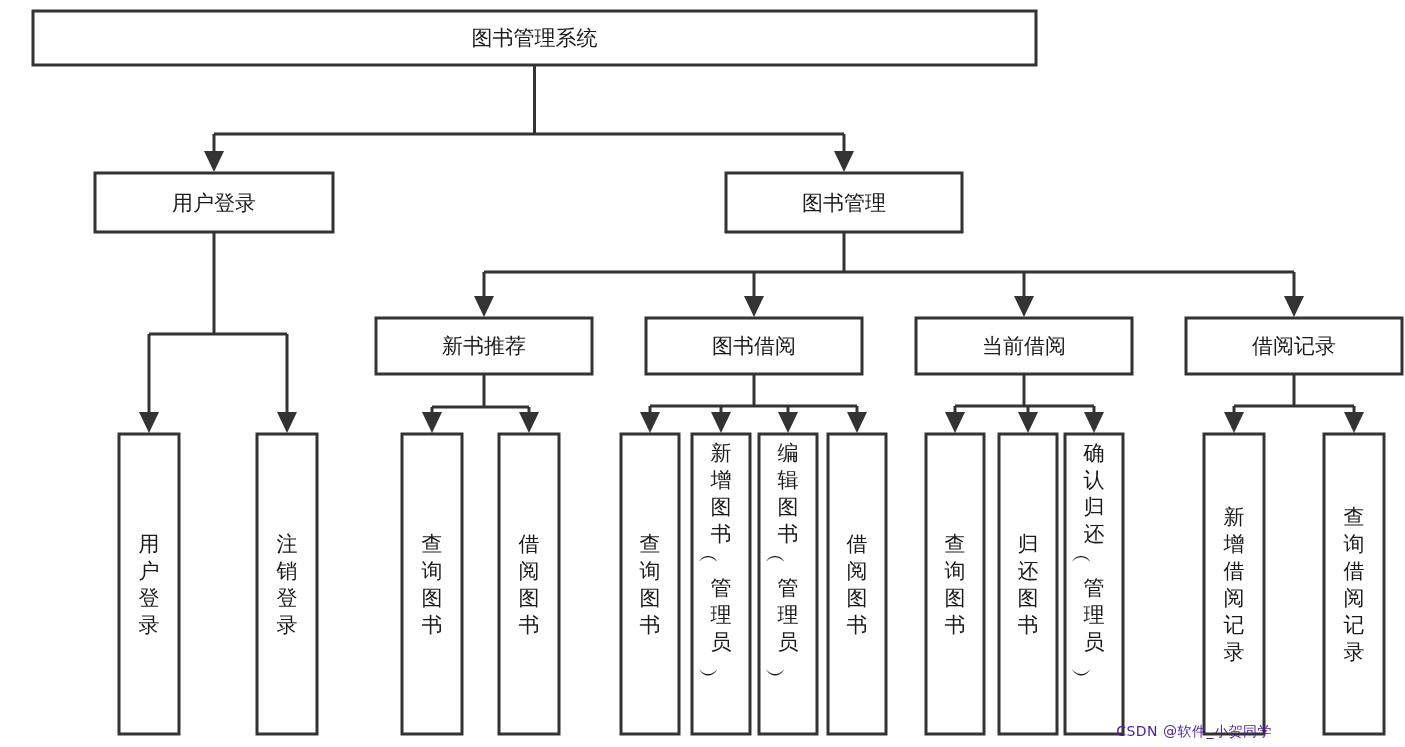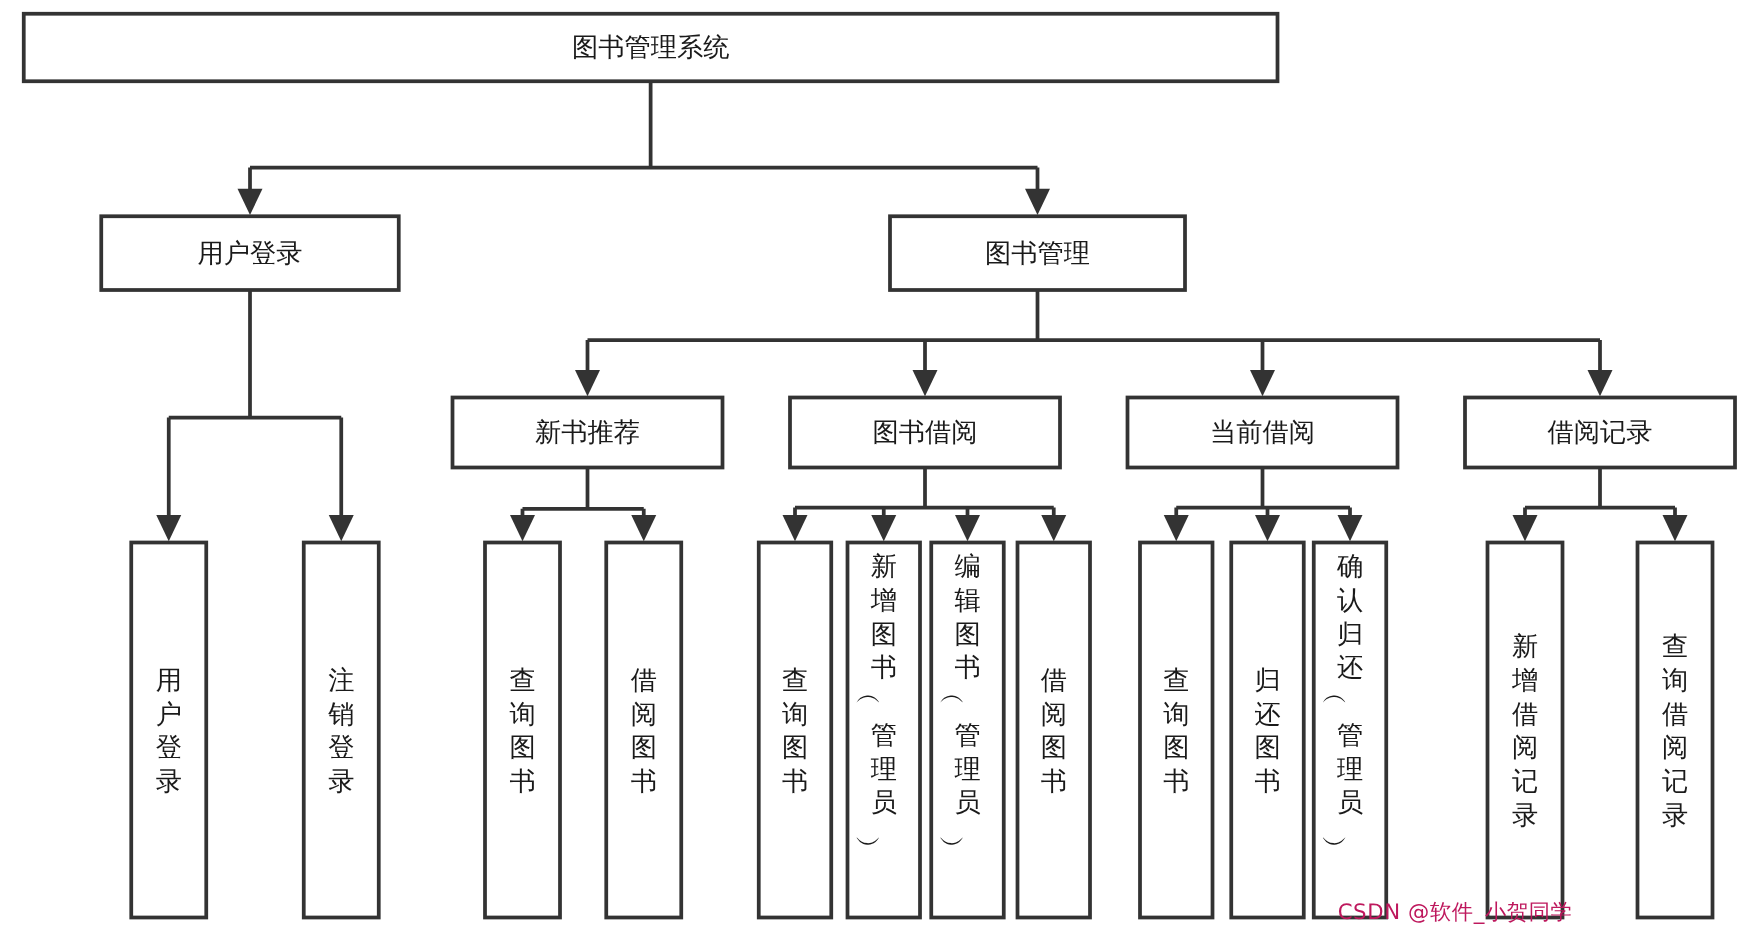--- a/index.html
+++ b/index.html
@@ -9,21 +9,21 @@
   }
   body {
     width: 1405px;
     height: 747px;
     font-family: "DejaVu Sans", "Liberation Sans", sans-serif;
     overflow: hidden;
     position: relative;
   }
   #diagram-root {
     position: absolute;
-    left: 0;
+    left: 14px;
     top: 0;
     width: 1268px;
     height: 747px;
     text-decoration: underline;
   }
   svg.tree-canvas {
     display: block;
     width: 1405px;
     height: 747px;
   }
@@ -53,22 +53,22 @@
     font-family: "DejaVu Sans", "Liberation Sans", sans-serif;
     font-size: 21px;
     fill: #1a1a1a;
     text-anchor: middle;
   }
   .watermark-text {
     position: absolute;
     right: 10px;
     bottom: 6px;
     font-family: "DejaVu Sans", "Liberation Sans", sans-serif;
-    font-size: 17px;
-    color: #be185d;
+    font-size: 14px;
+    color: #4c1d95;
     white-space: nowrap;
     letter-spacing: 0.5px;
     pointer-events: none;
     text-align: center;
   }
 </style>
 </head>
 <body>
 
 <div id="diagram-root">

